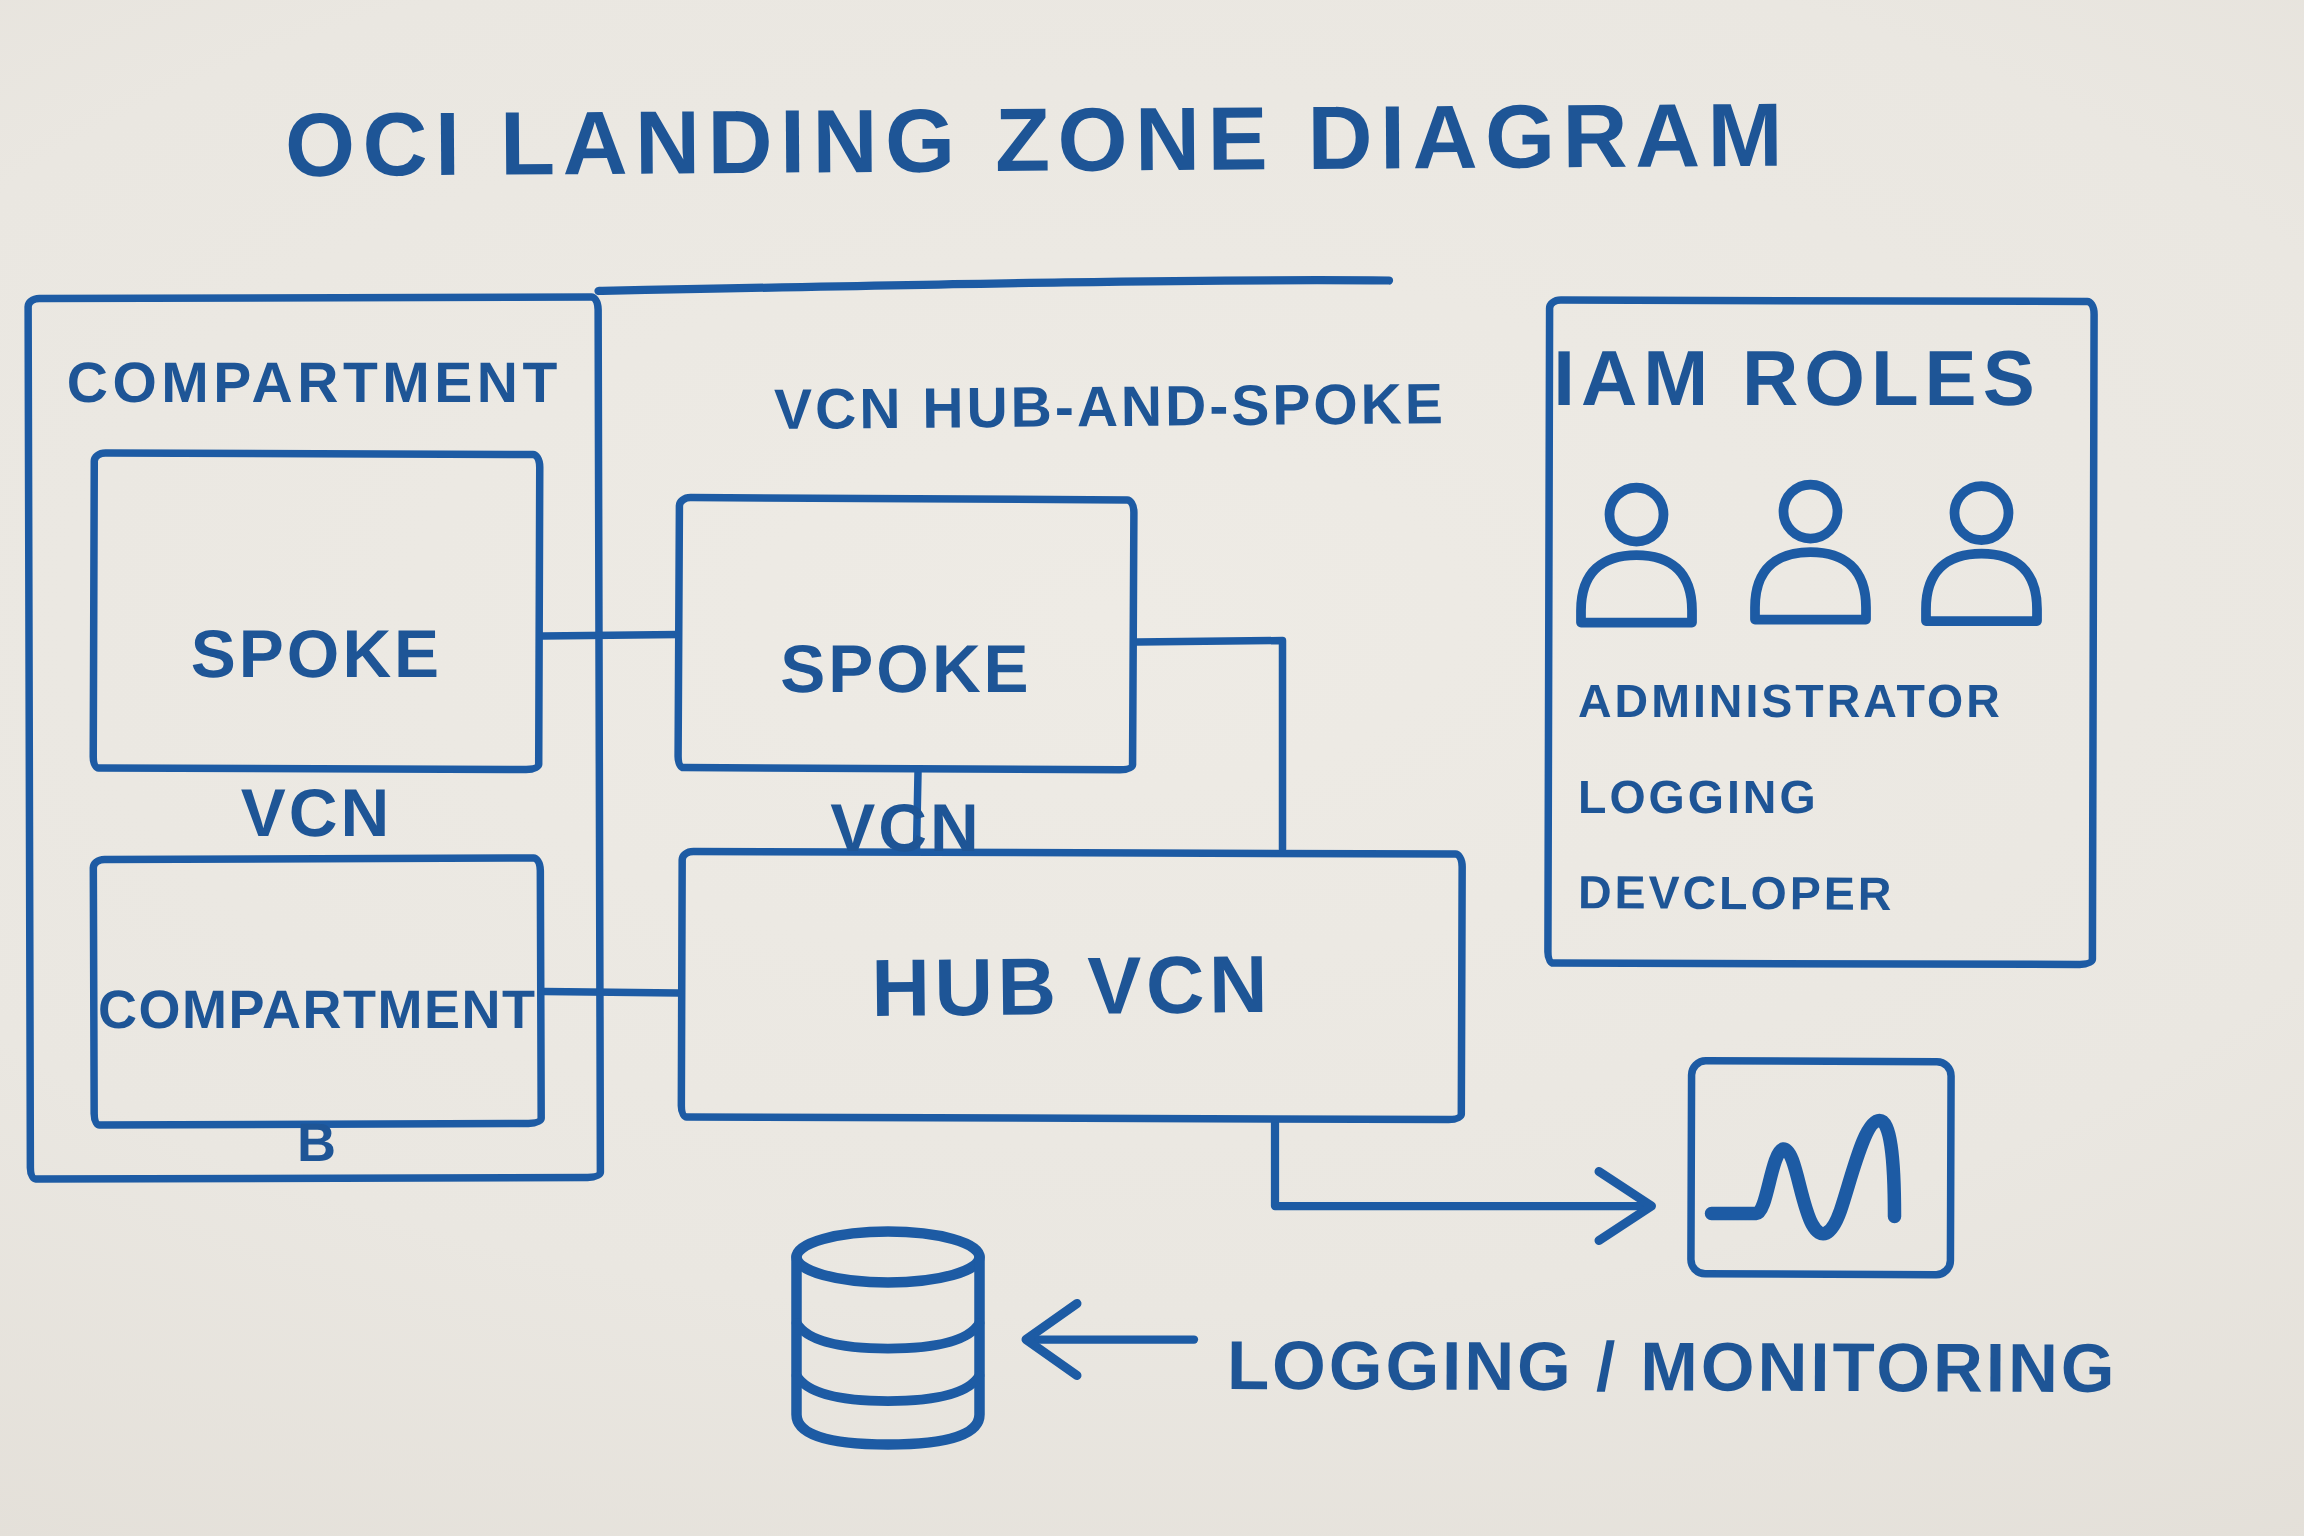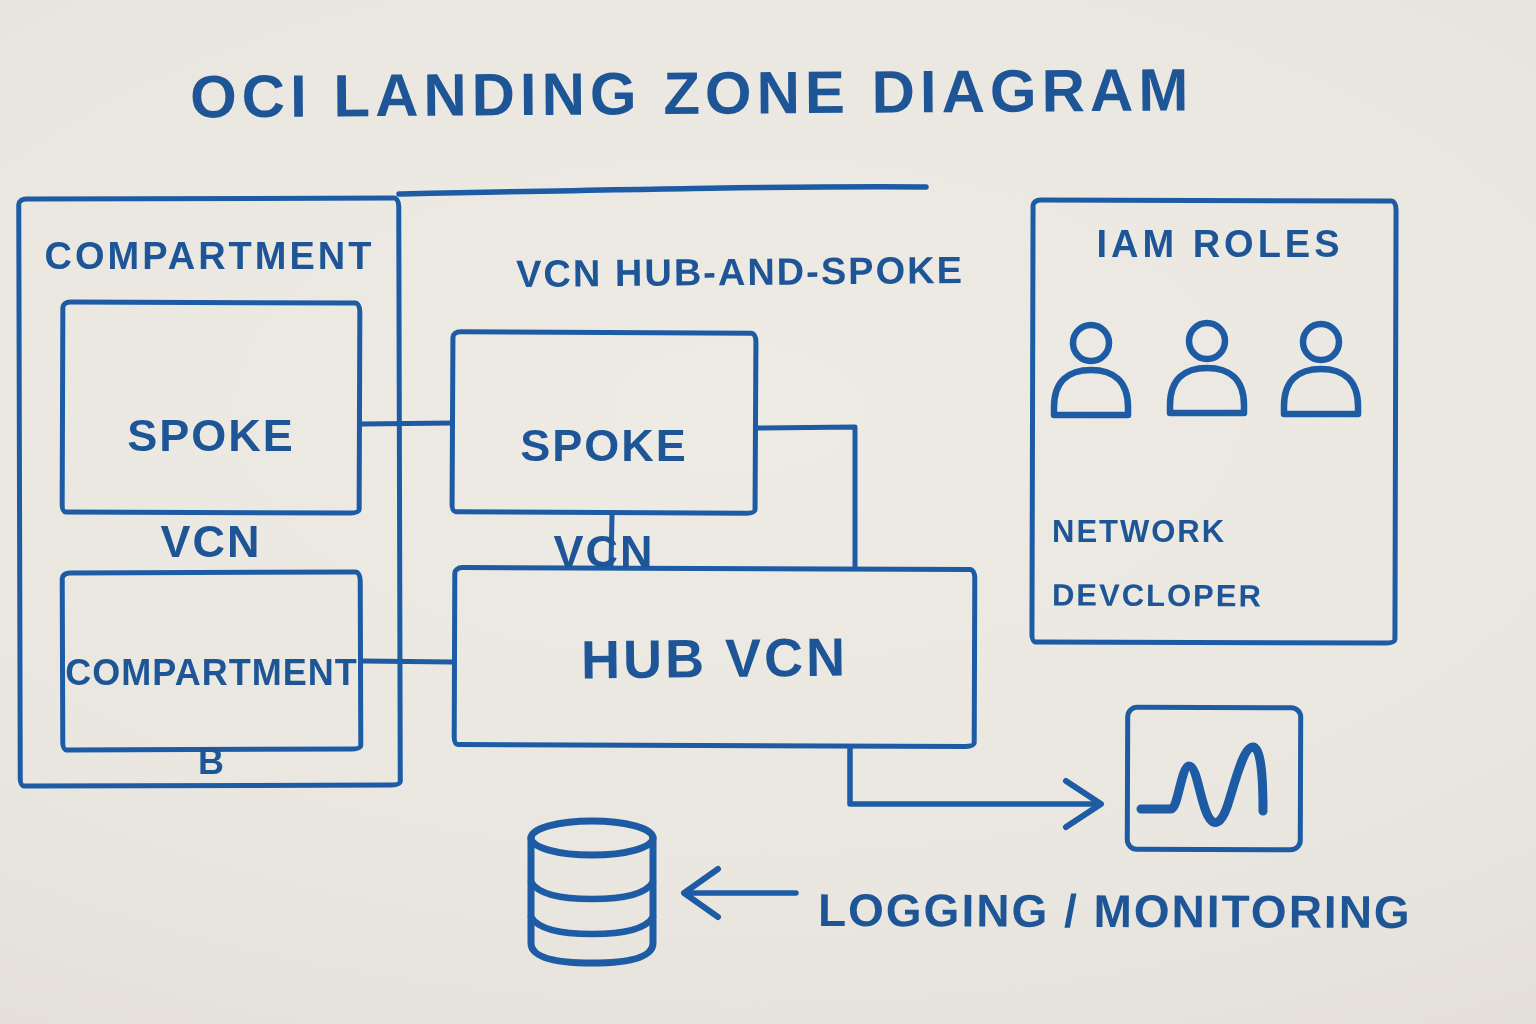--- a/index.html
+++ b/index.html
@@ -30,21 +30,21 @@
   .title{
     left:190px;top:58px;width:970px;font-size:60px;letter-spacing:5px;
     transform:rotate(-0.4deg);
   }
   .compartment-label{left:17px;top:234px;width:385px;font-size:38px;letter-spacing:3px;}
   .spoke-left-label{left:60px;top:362px;width:302px;font-size:45px;letter-spacing:2px;line-height:1.45;}
   .compartment-b-label{left:60px;top:608px;width:303px;font-size:36px;letter-spacing:1px;line-height:1.32;}
   .hub-spoke-label{left:470px;top:250px;width:540px;font-size:38px;letter-spacing:2px;transform:rotate(-0.5deg);}
   .spoke-mid-label{left:450px;top:372px;width:308px;font-size:45px;letter-spacing:2px;line-height:1.45;}
   .hub-label{left:452px;top:626px;width:525px;font-size:54px;letter-spacing:3px;transform:rotate(-0.6deg);}
-  .iam-title{left:1052px;top:222px;width:336px;font-size:38px;letter-spacing:4px;}
+  .iam-title{left:1030px;top:222px;width:336px;font-size:52px;letter-spacing:4px;}
   .iam-role{position:absolute;left:1052px;color:var(--ink);font-weight:bold;font-size:31px;letter-spacing:2px;white-space:nowrap;}
   .role-0{top:450px;}
   .role-1{top:514px;}
   .role-2{top:578px;transform:rotate(0.3deg);}
   .logging-label{left:818px;top:884px;width:600px;text-align:left;font-size:46px;letter-spacing:2px;transform:rotate(0.2deg);}
   .outer-compartment{left:17px;top:196px;width:385px;height:592px;transform:rotate(-0.15deg);}
   .spoke-left-box{left:60px;top:300px;width:302px;height:215px;transform:rotate(0.2deg);}
   .compartment-b-box{left:60px;top:570px;width:303px;height:182px;transform:rotate(-0.2deg);}
   .spoke-mid-box{left:450px;top:330px;width:308px;height:185px;transform:rotate(0.3deg);}
   .hub-box{left:452px;top:566px;width:525px;height:182px;transform:rotate(0.2deg);}
@@ -122,18 +122,19 @@
 
   <div class="lbl spoke-mid-label">
     <span>SPOKE</span>
     <span>VCN</span>
   </div>
 
   <div class="lbl hub-label">HUB VCN</div>
 
   <div class="lbl iam-title">IAM ROLES</div>
 
-  <div class="iam-role role-1">NETWORK</div>
+  <div class="iam-role role-0">ADMINISTRATOR</div>
+  <div class="iam-role role-1">LOGGING</div>
   <div class="iam-role role-2">DEVCLOPER</div>
 
   <div class="lbl logging-label">LOGGING / MONITORING</div>
 
 </div>
 
 </body></html>

